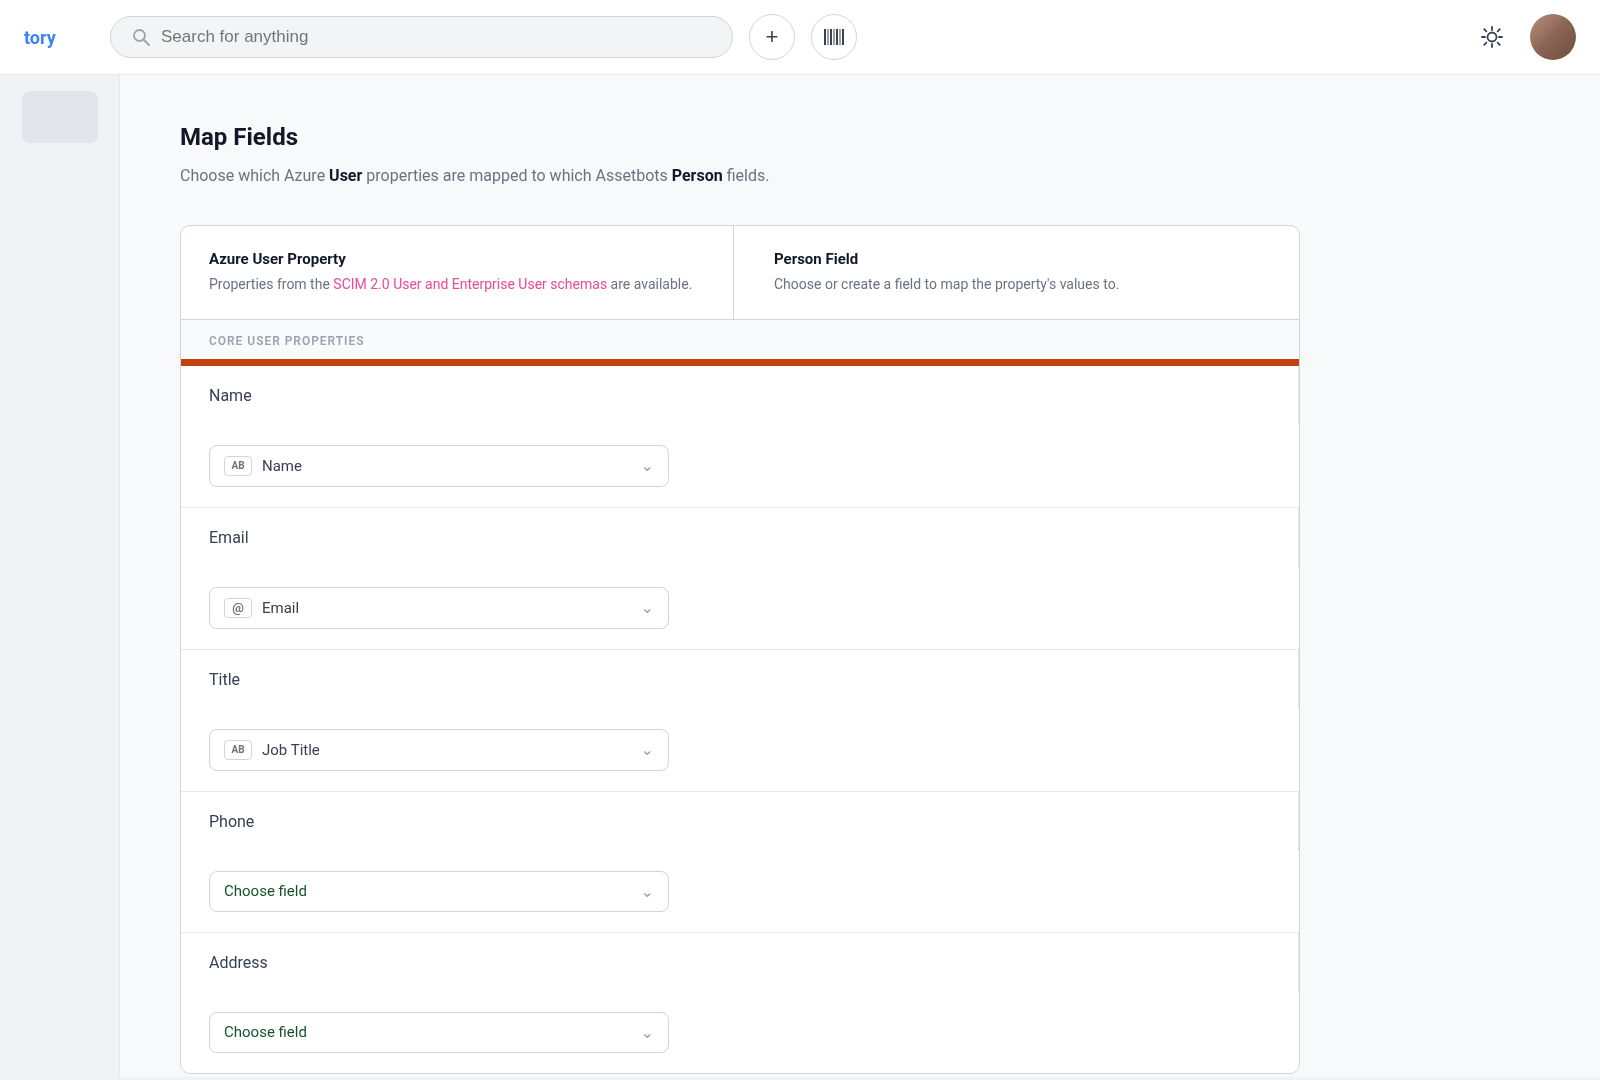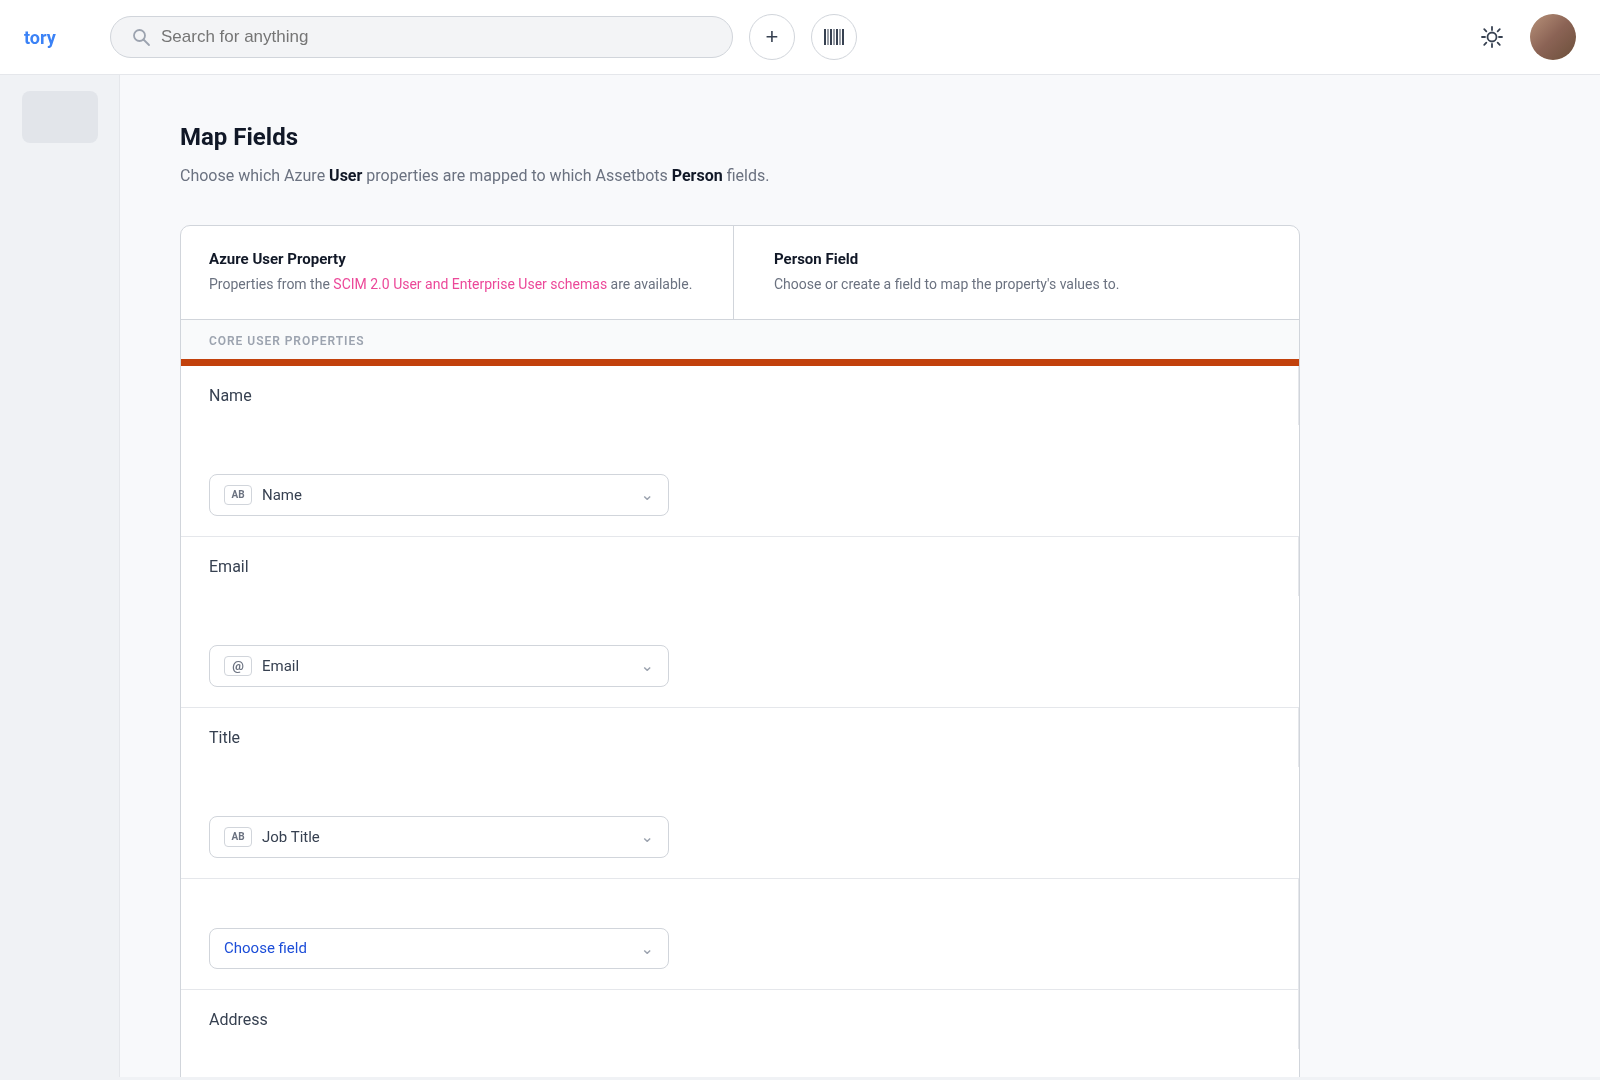--- a/index.html
+++ b/index.html
@@ -219,21 +219,20 @@
       align-items: center;
       border: 1.5px solid #d1d5db;
       border-radius: 8px;
       padding: 10px 14px;
       width: 100%;
       max-width: 460px;
       background: white;
       cursor: pointer;
       gap: 10px;
       justify-content: space-between;
-      margin-top: 29px;
     }
     .field-dropdown-left {
       display: flex;
       align-items: center;
       gap: 10px;
     }
     .field-type-icon {
       width: 28px;
       height: 20px;
       border: 1.5px solid #d1d5db;
@@ -251,21 +250,21 @@
       font-size: 13px;
       font-weight: 700;
       color: #6b7280;
     }
     .field-name {
       font-size: 15px;
       color: #374151;
     }
     .field-placeholder {
       font-size: 15px;
-      color: #1d4ed8;
+      color: #14532d;
     }
     .chevron-down {
       color: #9ca3af;
       font-size: 16px;
       flex-shrink: 0;
     }
   </style>
 </head>
 <body>
 
@@ -390,20 +389,23 @@
               <span class="field-type-icon">AB</span>
               <span class="field-name">Job Title</span>
             </div>
             <span class="chevron-down">⌄</span>
           </div>
         </div>
       </div>
 
       <div class="map-row">
         <div class="map-cell">
+          <span class="property-label">Phone</span>
+        </div>
+        <div class="map-cell">
           <div class="field-dropdown">
             <div class="field-dropdown-left">
               <span class="field-placeholder">Choose field</span>
             </div>
             <span class="chevron-down">⌄</span>
           </div>
         </div>
       </div>
 
       <div class="map-row">

